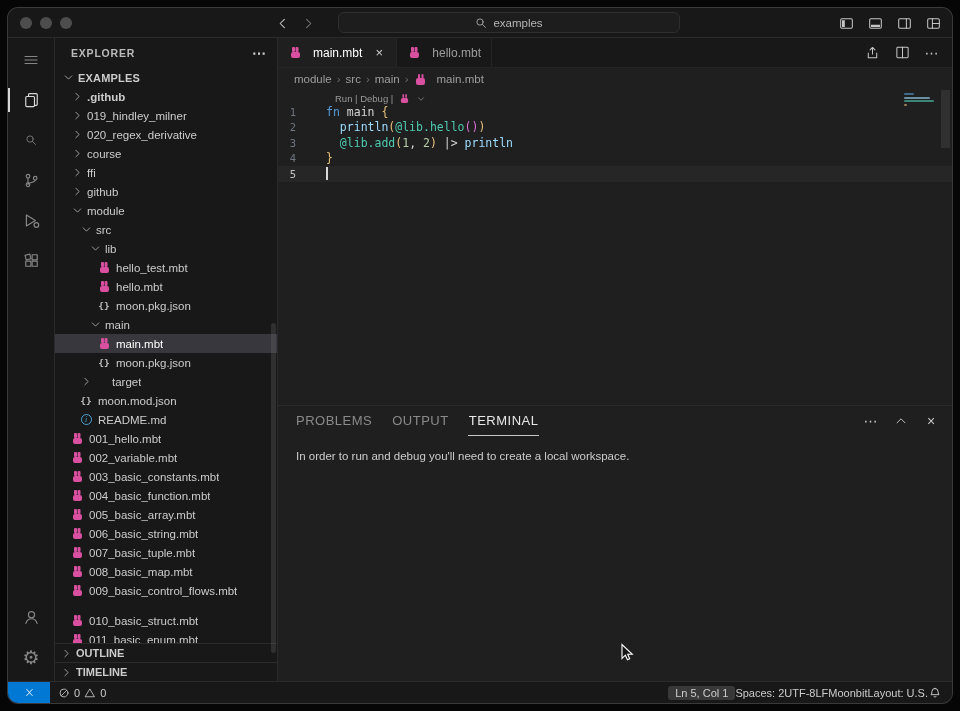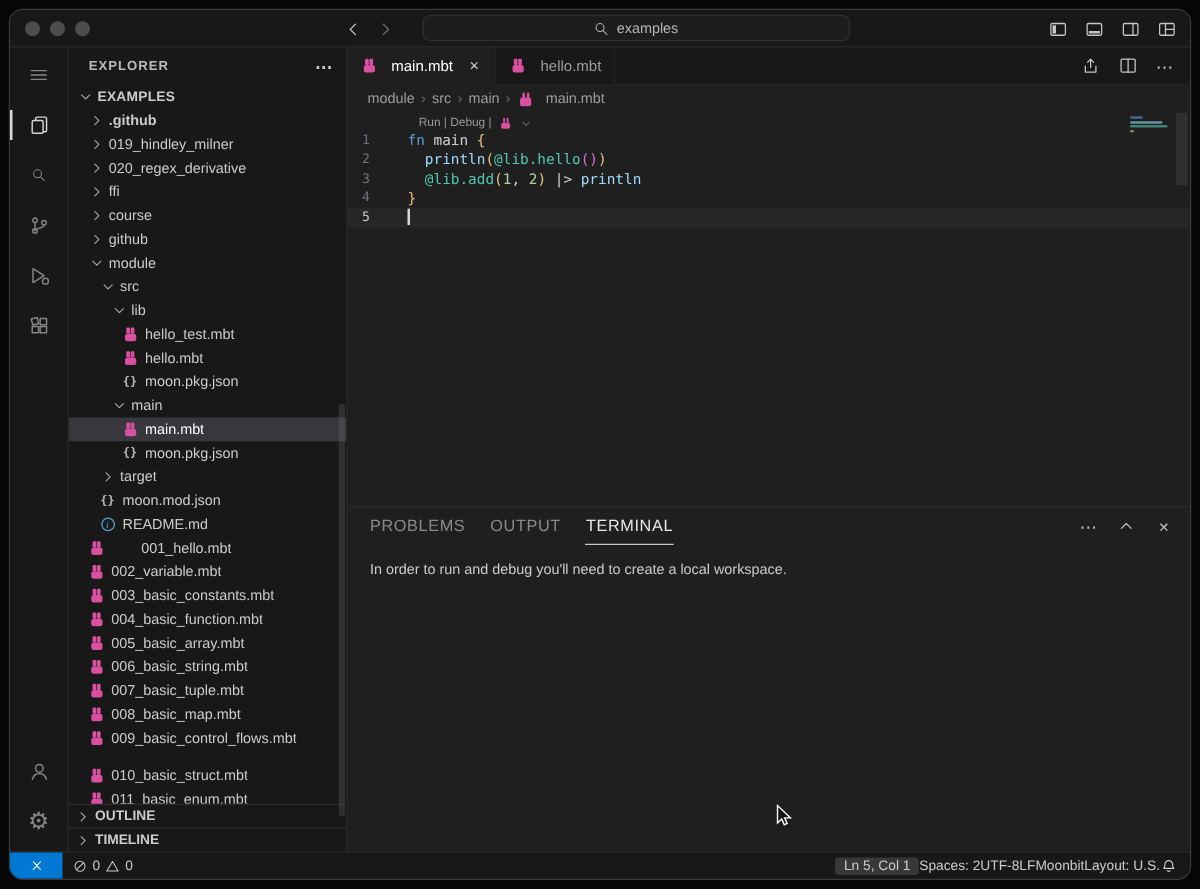--- a/index.html
+++ b/index.html
@@ -265,29 +265,29 @@
                 </svg>
               </span>
               <span class="tlabel">020_regex_derivative</span>
             </div>
             <div class="trow" style="padding-left: 15px;">
               <span class="twisty">
                 <svg width="13" height="13" viewBox="0 0 16 16" fill="none" stroke="currentColor" stroke-width="1.1" stroke-linecap="round" stroke-linejoin="round">
                   <path d="M6 4l4 4-4 4"></path>
                 </svg>
               </span>
+              <span class="tlabel">course</span>
+            </div>
+            <div class="trow" style="padding-left: 15px;">
+              <span class="twisty">
+                <svg width="13" height="13" viewBox="0 0 16 16" fill="none" stroke="currentColor" stroke-width="1.1" stroke-linecap="round" stroke-linejoin="round">
+                  <path d="M6 4l4 4-4 4"></path>
+                </svg>
+              </span>
               <span class="tlabel">ffi</span>
-            </div>
-            <div class="trow" style="padding-left: 15px;">
-              <span class="twisty">
-                <svg width="13" height="13" viewBox="0 0 16 16" fill="none" stroke="currentColor" stroke-width="1.1" stroke-linecap="round" stroke-linejoin="round">
-                  <path d="M6 4l4 4-4 4"></path>
-                </svg>
-              </span>
-              <span class="tlabel">course</span>
             </div>
             <div class="trow" style="padding-left: 15px;">
               <span class="twisty">
                 <svg width="13" height="13" viewBox="0 0 16 16" fill="none" stroke="currentColor" stroke-width="1.1" stroke-linecap="round" stroke-linejoin="round">
                   <path d="M6 4l4 4-4 4"></path>
                 </svg>
               </span>
               <span class="tlabel">github</span>
             </div>
             <div class="trow" style="padding-left: 15px;">
@@ -345,41 +345,41 @@
                 <span class="ico-mbt"></span>
               </span>
               <span class="tlabel">main.mbt</span>
             </div>
             <div class="trow" style="padding-left: 42px;">
               <span class="fico">
                 <span class="ico-json">{}</span>
               </span>
               <span class="tlabel">moon.pkg.json</span>
             </div>
+            <div class="trow" style="padding-left: 24px; gap: 16px;">
+              <span class="twisty">
+                <svg width="13" height="13" viewBox="0 0 16 16" fill="none" stroke="currentColor" stroke-width="1.1" stroke-linecap="round" stroke-linejoin="round">
+                  <path d="M6 4l4 4-4 4"></path>
+                </svg>
+              </span>
+              <span class="tlabel">target</span>
+            </div>
             <div class="trow" style="padding-left: 24px;">
-              <span class="twisty">
-                <svg width="13" height="13" viewBox="0 0 16 16" fill="none" stroke="currentColor" stroke-width="1.1" stroke-linecap="round" stroke-linejoin="round">
-                  <path d="M6 4l4 4-4 4"></path>
-                </svg>
-              </span>
-              <span class="tlabel">target</span>
+              <span class="fico">
+                <span class="ico-json">{}</span>
+              </span>
+              <span class="tlabel">moon.mod.json</span>
             </div>
             <div class="trow" style="padding-left: 24px;">
               <span class="fico">
-                <span class="ico-json">{}</span>
-              </span>
-              <span class="tlabel">moon.mod.json</span>
-            </div>
-            <div class="trow" style="padding-left: 24px;">
-              <span class="fico">
                 <span class="ico-info">i</span>
               </span>
               <span class="tlabel">README.md</span>
             </div>
-            <div class="trow" style="padding-left: 15px; gap: 24px;">
+            <div class="trow" style="padding-left: 15px;">
               <span class="fico">
                 <span class="ico-mbt"></span>
               </span>
               <span class="tlabel">001_hello.mbt</span>
             </div>
             <div class="trow" style="padding-left: 15px;">
               <span class="fico">
                 <span class="ico-mbt"></span>
               </span>
               <span class="tlabel">002_variable.mbt</span>

